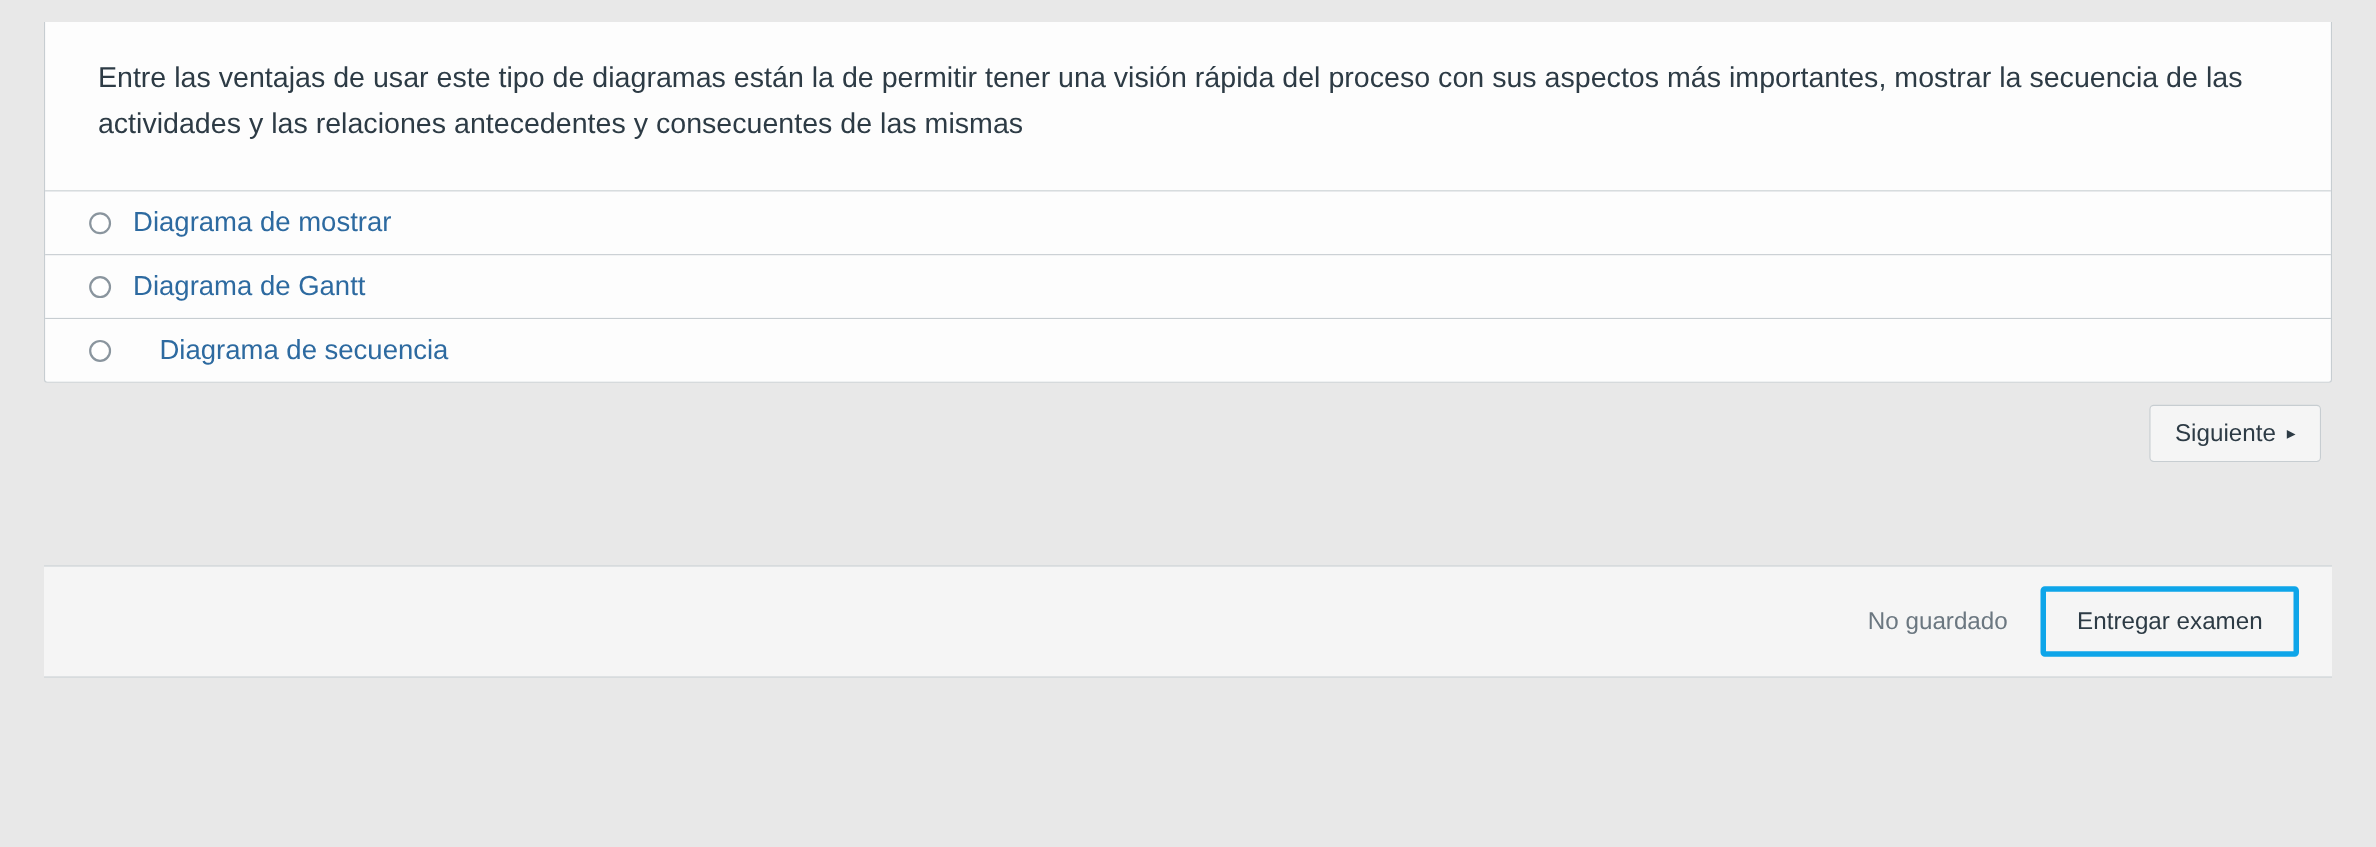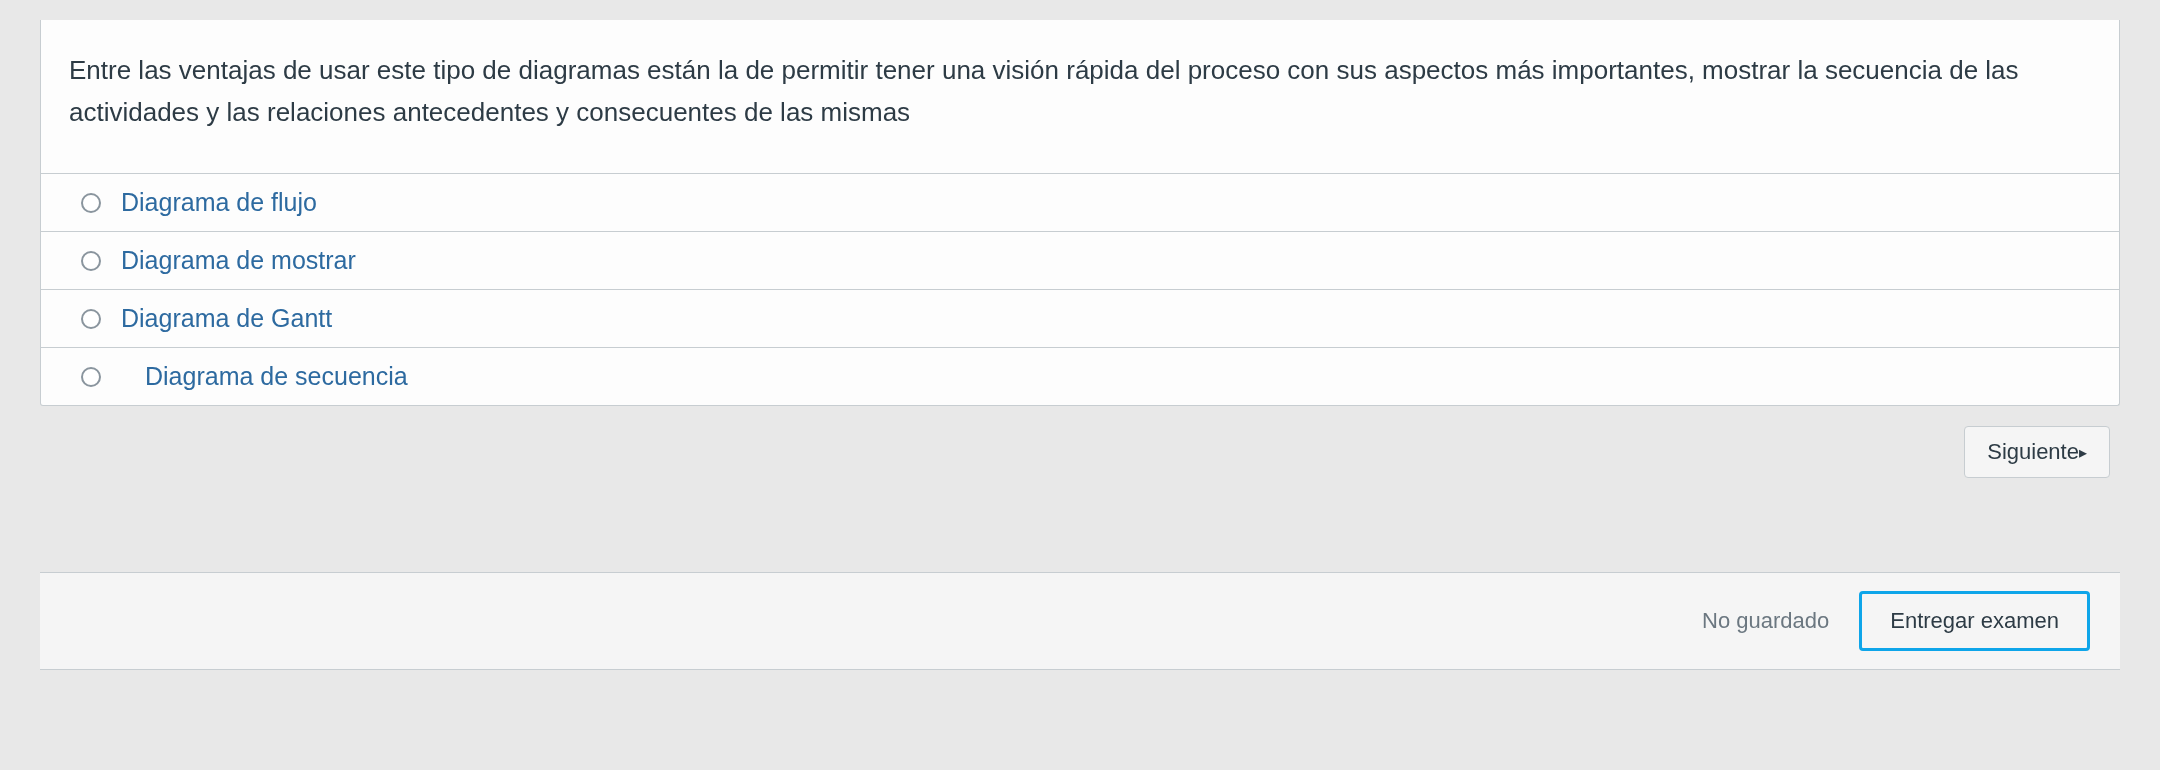--- a/index.html
+++ b/index.html
@@ -17,21 +17,21 @@
     }
     .question-card {
       background: #fdfdfd;
       border: 1px solid #c7cdd1;
       border-top: none;
       border-radius: 0 0 3px 3px;
       padding: 0;
       margin-bottom: 20px;
     }
     .question-text {
-      padding: 30px 40px 40px 28px;
+      padding: 30px 40px 40px 48px;
       font-size: 26px;
       line-height: 1.6;
       color: #2d3b45;
     }
     .options {
       border-top: 1px solid #c7cdd1;
     }
     .option-row {
       display: flex;
       align-items: center;
@@ -64,20 +64,21 @@
     }
     .next-button {
       background: #f5f5f5;
       border: 1px solid #c7cdd1;
       color: #2d3b45;
       font-size: 22px;
       padding: 12px 22px;
       border-radius: 4px;
       display: inline-flex;
       align-items: center;
+      gap: 10px;
       cursor: pointer;
     }
     .next-button .arrow {
       font-size: 16px;
     }
     .footer-bar {
       margin-top: 94px;
       border-top: 1px solid #c7cdd1;
       border-bottom: 1px solid #c7cdd1;
       background: #f5f5f5;
@@ -86,38 +87,34 @@
       align-items: center;
       padding: 18px 30px;
       gap: 30px;
     }
     .save-status {
       font-size: 22px;
       color: #6b7780;
     }
     .submit-button {
       background: #f5f5f5;
-      border: 3px solid #0ea5e9;
+      border: 5px solid #0ea5e9;
       color: #2d3b45;
       font-size: 22px;
       padding: 14px 28px;
       border-radius: 4px;
       cursor: pointer;
     }
   </style>
 </head>
 <body>
 
 <div class="question-card">
   <div class="question-text">Entre las ventajas de usar este tipo de diagramas están la de permitir tener una visión rápida del proceso con sus aspectos más importantes, mostrar la secuencia de las actividades y las relaciones antecedentes y consecuentes de las mismas</div>
   <div class="options">
-    <div class="option-row">
-      <span class="radio"></span>
-      <span class="option-label">Diagrama de flujo</span>
-    </div>
     <div class="option-row">
       <span class="radio"></span>
       <span class="option-label">Diagrama de mostrar</span>
     </div>
     <div class="option-row">
       <span class="radio"></span>
       <span class="option-label">Diagrama de Gantt</span>
     </div>
     <div class="option-row">
       <span class="radio"></span>

